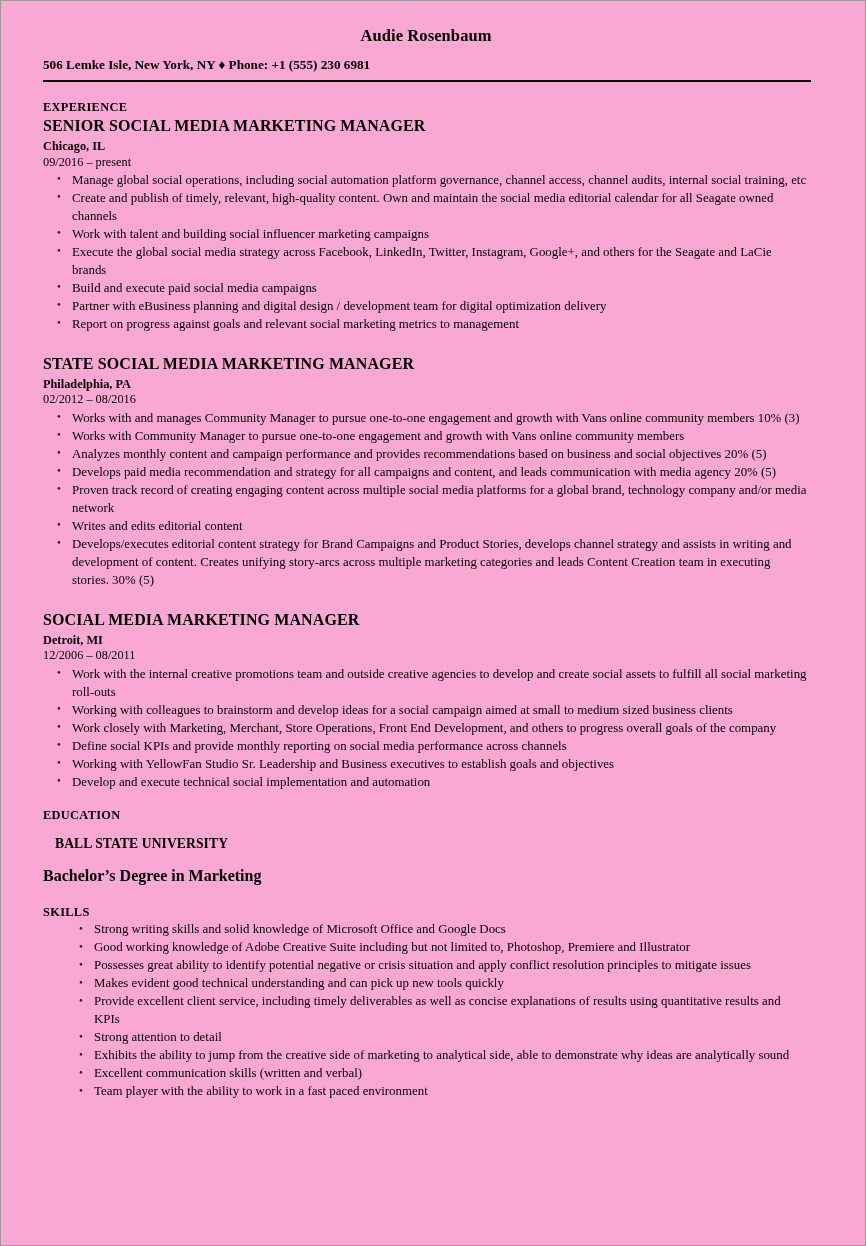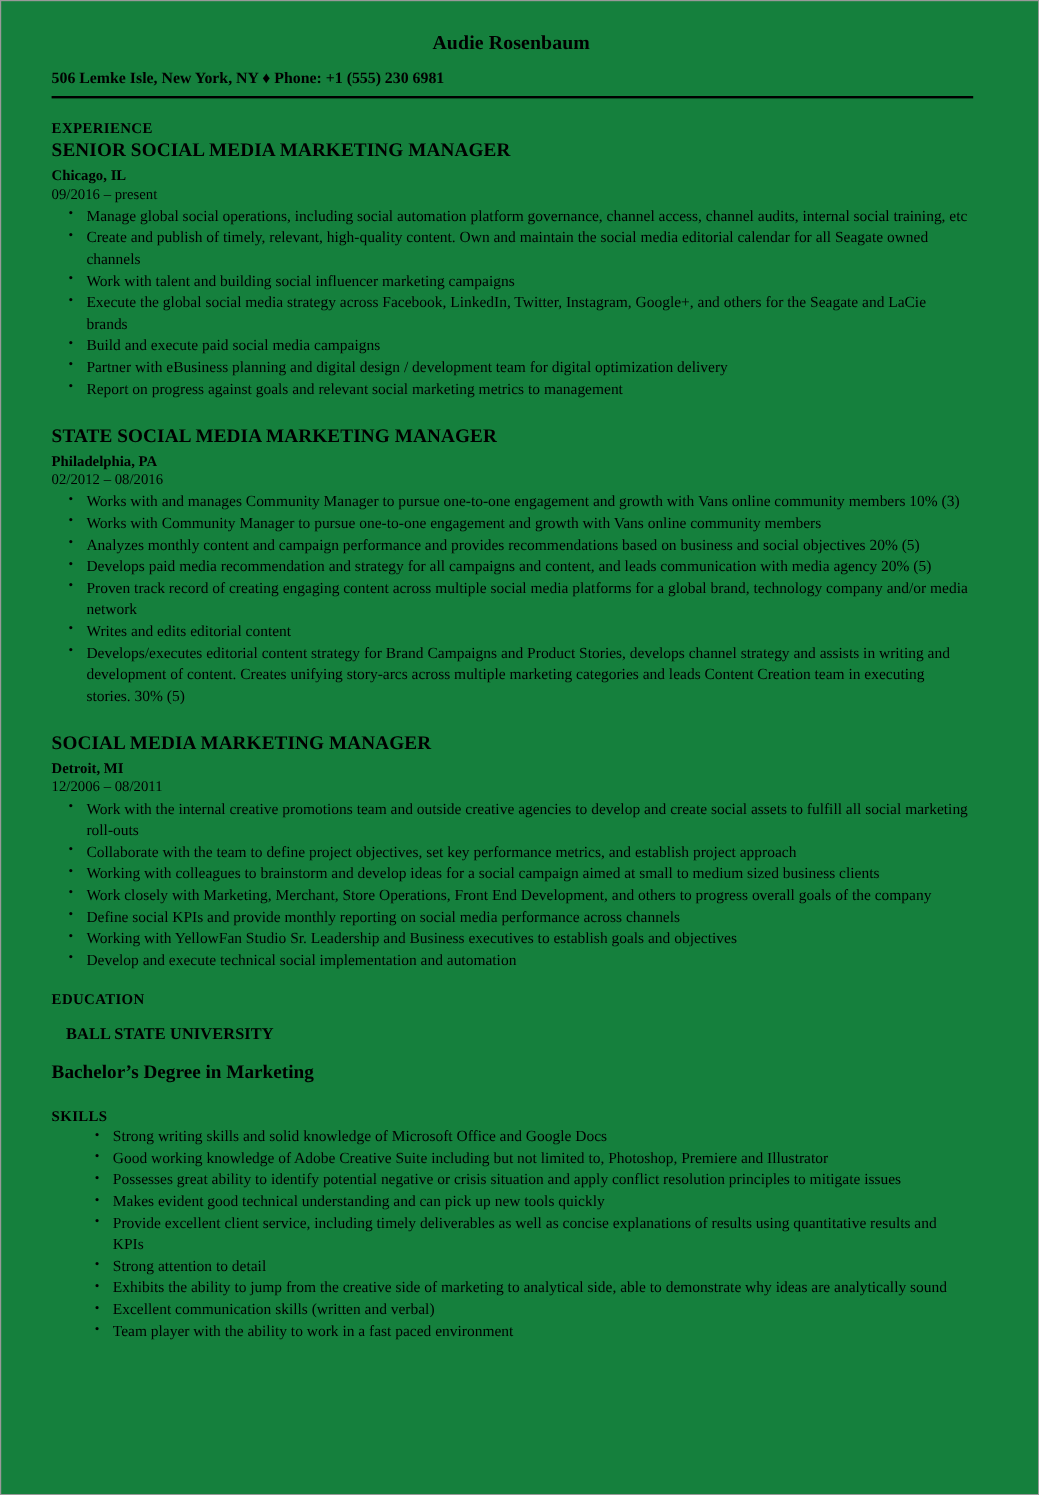--- a/index.html
+++ b/index.html
@@ -10,21 +10,21 @@
   }
   body {
     font-family: "Liberation Serif", "DejaVu Serif", serif;
     color: #000000;
   }
   .page {
     position: relative;
     width: 866px;
     height: 1246px;
     box-sizing: border-box;
-    background: #15803d;
+    background: #f9a8d4;
     border: 1px solid #999999;
     overflow: hidden;
   }
   .inner {
     padding: 26px 56px 0 42px;
   }
 
   
   .resume-name {
     text-align: center;
@@ -176,21 +176,20 @@
             <li>Develops/executes editorial content strategy for Brand Campaigns and Product Stories, develops channel strategy and assists in writing and development of content. Creates unifying story-arcs across multiple marketing categories and leads Content Creation team in executing stories. 30% (5)</li>
           </ul>
         </div>
 
         <div class="job">
           <div class="job-title">SOCIAL MEDIA MARKETING MANAGER</div>
           <div class="job-location">Detroit, MI</div>
           <div class="job-dates">12/2006 – 08/2011</div>
           <ul class="bullets">
             <li>Work with the internal creative promotions team and outside creative agencies to develop and create social assets to fulfill all social marketing roll-outs</li>
-            <li>Collaborate with the team to define project objectives, set key performance metrics, and establish project approach</li>
             <li>Working with colleagues to brainstorm and develop ideas for a social campaign aimed at small to medium sized business clients</li>
             <li>Work closely with Marketing, Merchant, Store Operations, Front End Development, and others to progress overall goals of the company</li>
             <li>Define social KPIs and provide monthly reporting on social media performance across channels</li>
             <li>Working with YellowFan Studio Sr. Leadership and Business executives to establish goals and objectives</li>
             <li>Develop and execute technical social implementation and automation</li>
           </ul>
         </div>
 
       </div>
     </div>

